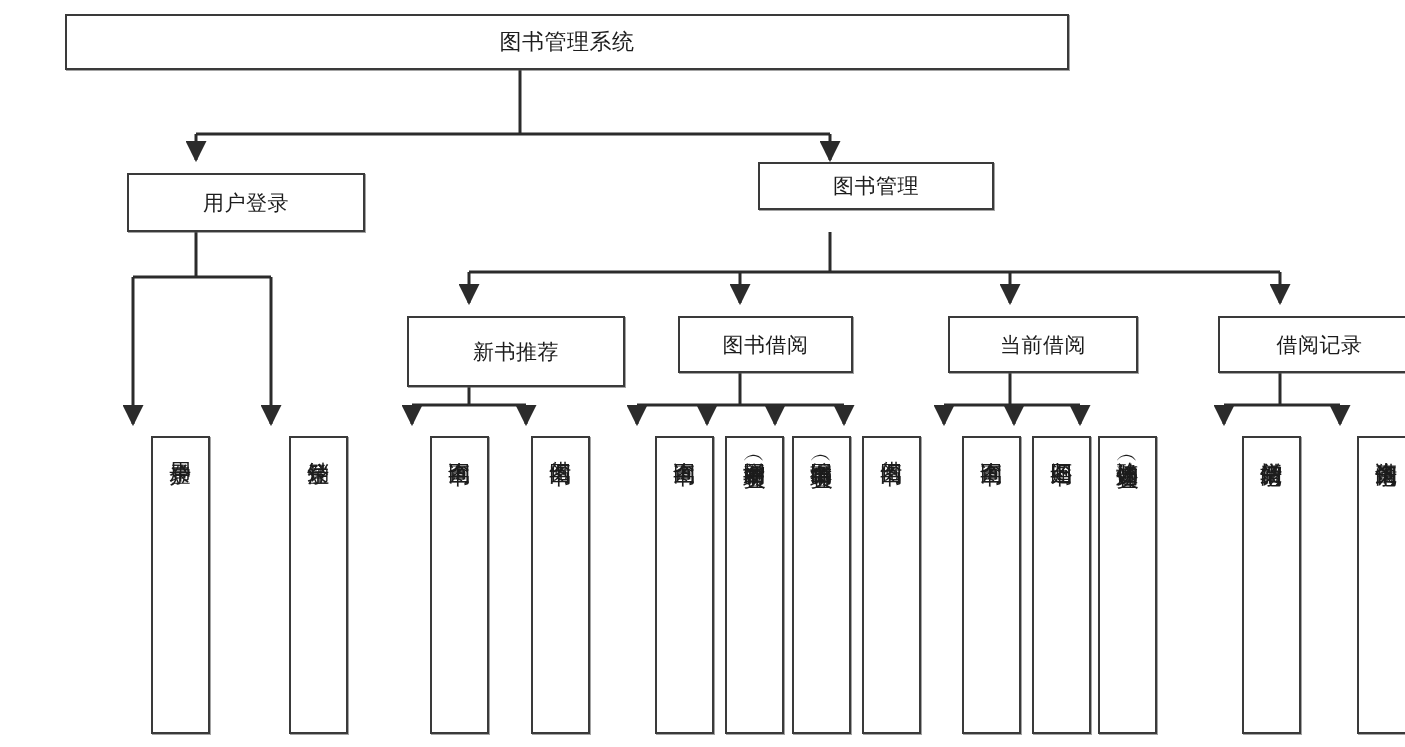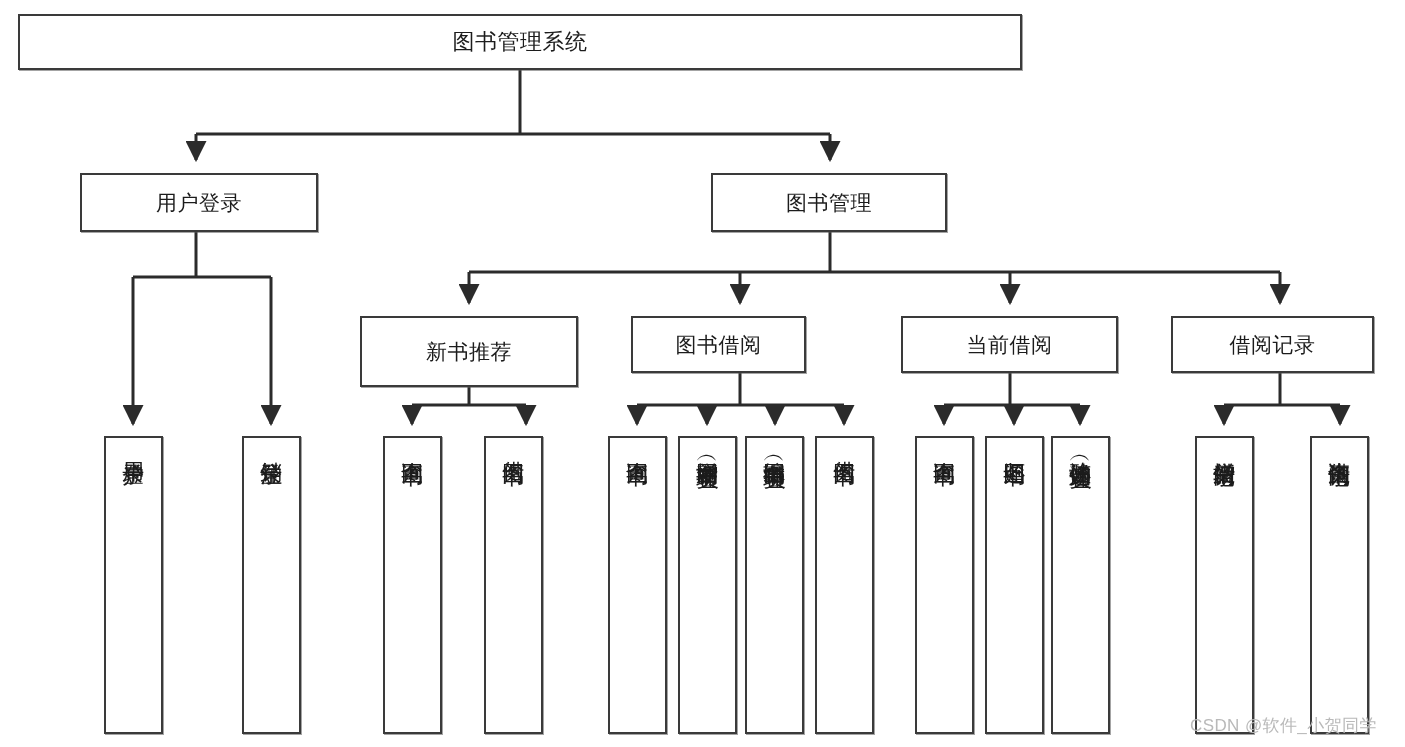--- a/index.html
+++ b/index.html
@@ -29,20 +29,21 @@
   .node {
     position: absolute;
     box-sizing: border-box;
     border: 2px solid #3a3a3a;
     background: #ffffff;
     display: flex;
     align-items: center;
     justify-content: center;
     color: #1c1c1c;
     box-shadow: 1px 1px 0 rgba(90,90,90,0.55);
+    margin-left: 47px;
   }
   .node .label {
     display: block;
     text-align: center;
     letter-spacing: 0.5px;
     line-height: 1.12;
   }
   
   .node.horiz .label {
     writing-mode: horizontal-tb;
@@ -129,31 +130,31 @@
     </g>
   </svg>
 
   <div class="node horiz root" style="left:18px; top:14px; width:1004px; height:56px;">
     <span class="label">图书管理系统</span>
   </div>
 
   <div class="node horiz" style="left:80px; top:173px; width:238px; height:59px;">
     <span class="label">用户登录</span>
   </div>
-  <div class="node horiz" style="left:711px; top:173px; width:236px; height:59px;">
+  <div class="node horiz" style="left:711px; top:162px; width:236px; height:48px;">
     <span class="label">图书管理</span>
   </div>
 
   <div class="node horiz" style="left:360px; top:316px; width:218px; height:71px;">
     <span class="label">新书推荐</span>
   </div>
   <div class="node horiz" style="left:631px; top:316px; width:175px; height:57px;">
     <span class="label">图书借阅</span>
   </div>
-  <div class="node horiz" style="left:901px; top:316px; width:217px; height:57px;">
+  <div class="node horiz" style="left:901px; top:316px; width:190px; height:57px;">
     <span class="label">当前借阅</span>
   </div>
   <div class="node horiz" style="left:1171px; top:316px; width:203px; height:57px;">
     <span class="label">借阅记录</span>
   </div>
 
   <div class="node vert" style="left:104px; top:436px; width:59px; height:298px;">
     <span class="label">用户登录</span>
   </div>
   <div class="node vert" style="left:242px; top:436px; width:59px; height:298px;">
@@ -190,17 +191,14 @@
     <span class="label">确认归还（管理员）</span>
   </div>
 
   <div class="node vert" style="left:1195px; top:436px; width:59px; height:298px;">
     <span class="label">新增借阅记录</span>
   </div>
   <div class="node vert" style="left:1310px; top:436px; width:59px; height:298px;">
     <span class="label">查询借阅记录</span>
   </div>
 
-  <div class="watermark" style="left:1190px; top:714px;">
-    <span>CSDN @软件_小贺同学</span>
-  </div>
 
 </div>
 
 </body></html>

